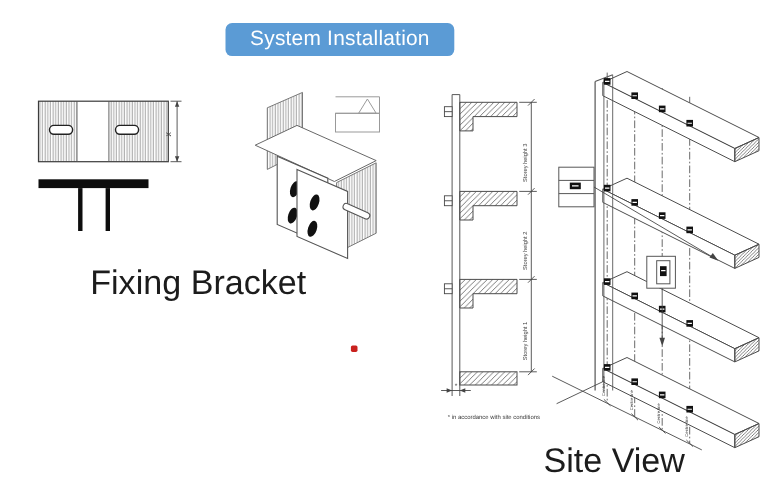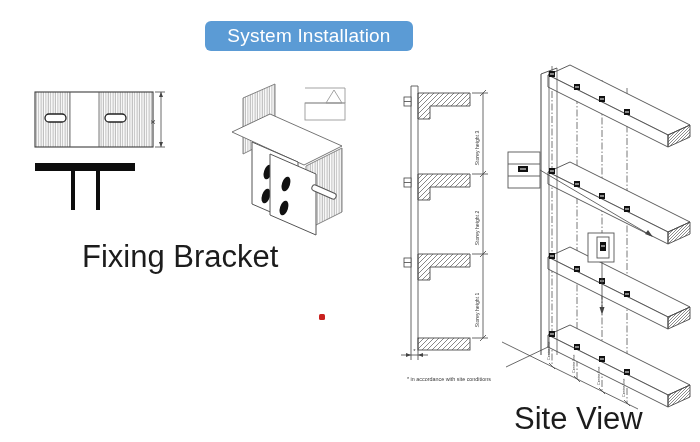--- a/index.html
+++ b/index.html
@@ -4,21 +4,21 @@
 <style>
   html,body{margin:0;padding:0;}
   #slide{position:relative;width:700px;height:442px;background:#ffffff;overflow:hidden;
          font-family:"Liberation Sans", sans-serif;}
   .abs{position:absolute;}
   #title-pill{left:205px;top:21px;width:208px;height:30px;border-radius:6px;
       display:flex;align-items:center;justify-content:center;
       color:#fff;font-size:19px;font-weight:500;letter-spacing:.2px;}
   .caption{color:#1c1c1c;font-size:31px;white-space:nowrap;}
   #caption-fixing{left:82px;top:239px;}
-  #caption-site{left:514px;top:401px;}
+  #caption-site{left:494px;top:401px;}
   #laser-dot{left:319px;top:314px;width:6px;height:6px;border-radius:1.5px;}
   svg{display:block;}
   svg text{font-family:"Liberation Sans", sans-serif;fill:#3a3a3a;}
 </style>
 </head>
 <body>
 
 <div id="slide">
 
   <svg width="0" height="0" aria-hidden="true">

